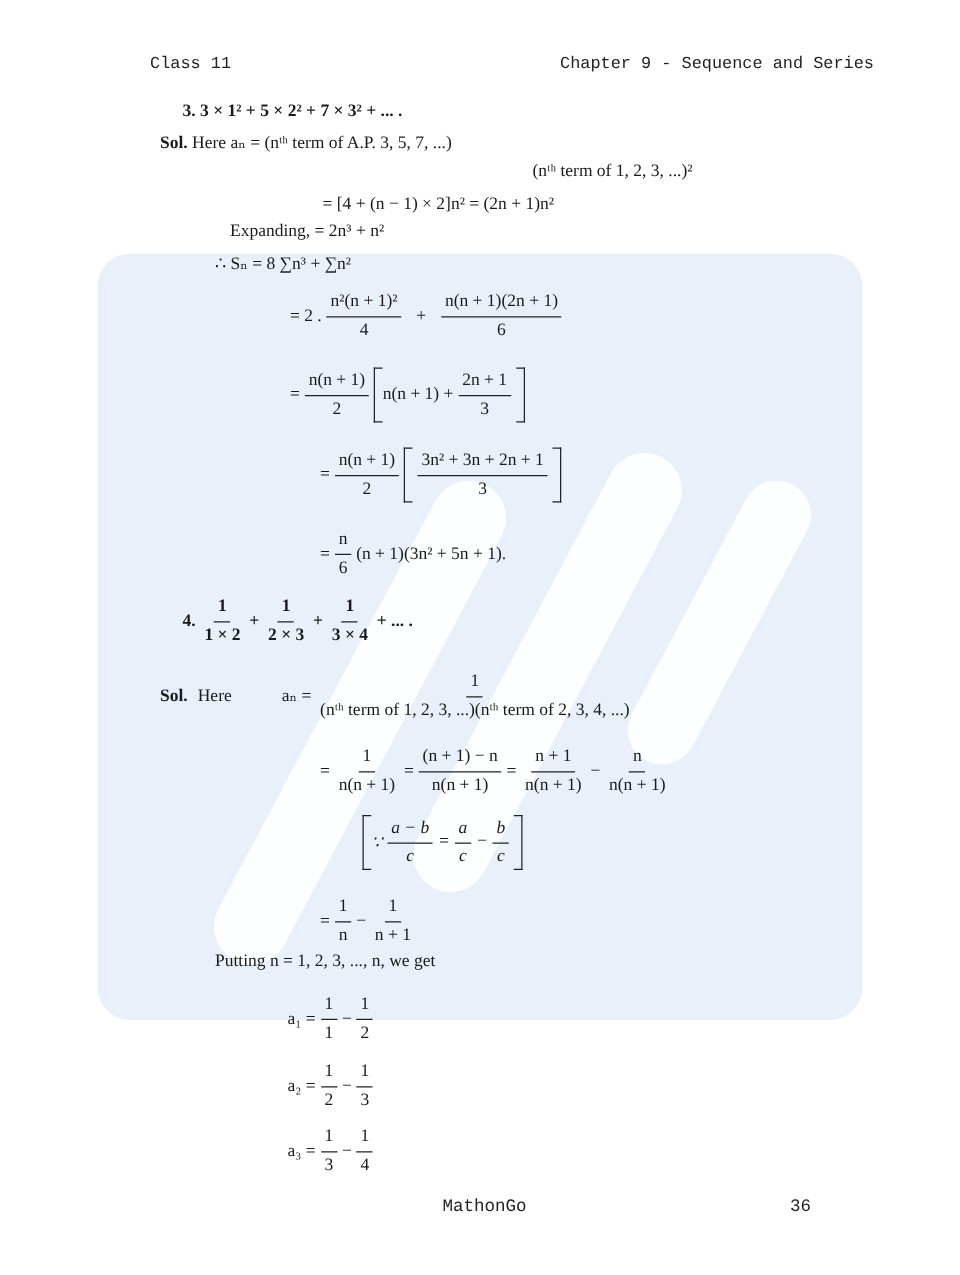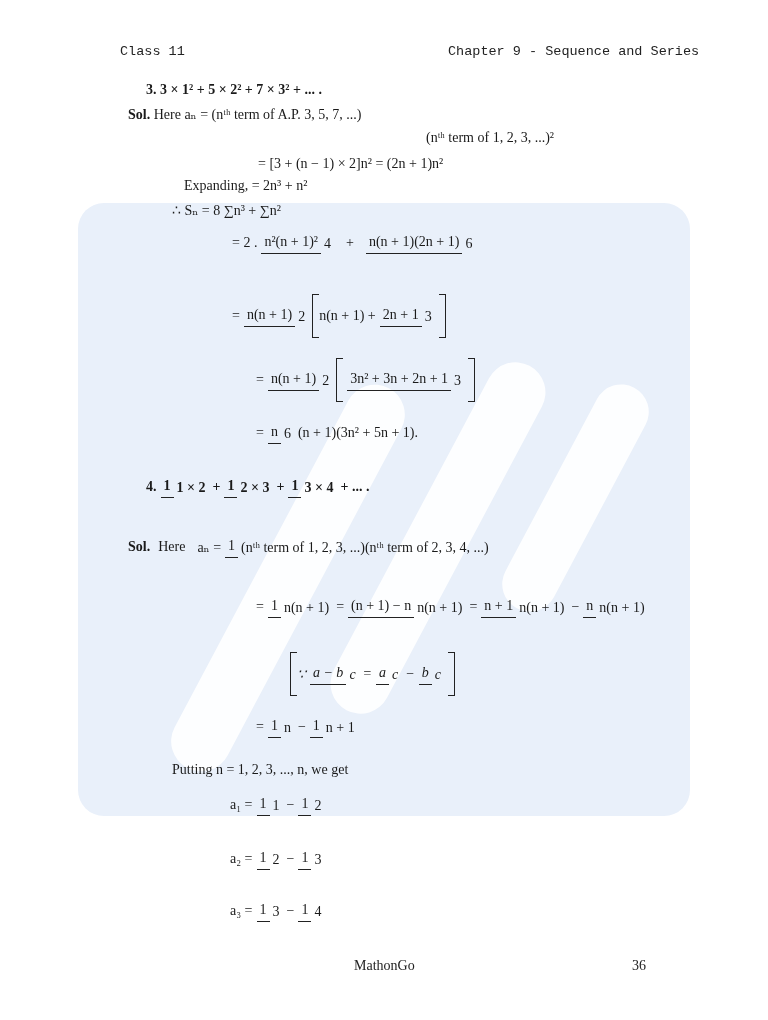--- a/index.html
+++ b/index.html
@@ -1,24 +1,24 @@
 <!DOCTYPE html>
 <html><head>
 <meta charset="utf-8">
 <style>
   html, body { margin:0; padding:0; }
   body { width:768px; height:1020px; background:#ffffff; position:relative; overflow:hidden;
          font-family:"Liberation Serif","DejaVu Serif",serif; color:#1a1a1a; }
   .hdr { position:absolute; top:44px; font-family:Liberation Mono, monospace; font-size:13.5px; color:#222; }
-  .ftr { position:absolute; top:958px; font-family:Liberation Serif, serif; font-size:14px; color:#222; }
+  .ftr { position:absolute; top:958px; font-family:Liberation Mono, monospace; font-size:14px; color:#222; }
   .panel { position:absolute; left:78px; top:203px; width:612px; height:613px; background:#e9f0fa; border-radius:26px; }
   .stripe { position:absolute; background:#ffffff; border-radius:30px; opacity:0.9; }
   .ln { position:absolute; font-size:14px; white-space:nowrap; }
   .b { font-weight:bold; }
-  .frac { display:inline-flex; flex-direction:row; align-items:center; vertical-align:middle; margin:0 4px; }
+  .frac { display:inline-flex; flex-direction:column; align-items:center; vertical-align:middle; margin:0 4px; }
   .frac .num { padding:0 3px 1px; border-bottom:1px solid #222; line-height:20px; }
   .frac .den { padding:1px 3px 0; line-height:20px; }
   .brk { display:inline-block; vertical-align:middle; border:1.3px solid #222; border-right:none; width:6px; height:42px; }
   .brk.r { border-left:none; border-right:1.3px solid #222; }
   .row { display:inline-flex; align-items:center; }
 </style>
 </head>
 <body>
 
 <div class="hdr" style="left:120px">Class 11</div>
@@ -32,21 +32,21 @@
 
 <div class="ln b" style="left:146px;top:82px">
   <span>3.</span>
   <span>3 × 1² + 5 × 2² + 7 × 3² + ... .</span>
 </div>
 <div class="ln" style="left:128px;top:106px">
   <span class="b">Sol.</span>
   <span>Here aₙ = (nᵗʰ term of A.P. 3, 5, 7, ...)</span>
 </div>
 <div class="ln" style="left:426px;top:130px">(nᵗʰ term of 1, 2, 3, ...)²</div>
-<div class="ln" style="left:258px;top:156px">= [3 + (n − 1) × 2]n² = (2n + 1)n²</div>
+<div class="ln" style="left:258px;top:156px">= [4 + (n − 1) × 2]n² = (2n + 1)n²</div>
 <div class="ln" style="left:184px;top:178px">Expanding, = 2n³ + n²</div>
 <div class="ln" style="left:172px;top:202px">∴ Sₙ   = 8 ∑n³ + ∑n²</div>
 
 <div class="ln row" style="left:232px;top:232px">
   <span>= 2 .</span>
   <span class="frac">
       <span class="num">n²(n + 1)²</span>
       <span class="den">4</span>
     </span>
   <span style="margin:0 8px">+</span>
@@ -109,21 +109,21 @@
   <span class="frac">
       <span class="num">1</span>
       <span class="den">3 × 4</span>
     </span>
   <span>+ ... .</span>
 </div>
 
 <div class="ln row" style="left:128px;top:536px">
   <span class="b">Sol.</span>
   <span style="margin-left:8px">Here</span>
-  <span style="margin-left:12px">aₙ =</span>
+  <span style="margin-left:40px">aₙ =</span>
   <span class="frac">
       <span class="num">1</span>
       <span class="den">(nᵗʰ term of 1, 2, 3, ...)(nᵗʰ term of 2, 3, 4, ...)</span>
     </span>
 </div>
 
 <div class="ln row" style="left:256px;top:596px">
   <span>=</span>
   <span class="frac">
       <span class="num">1</span>

